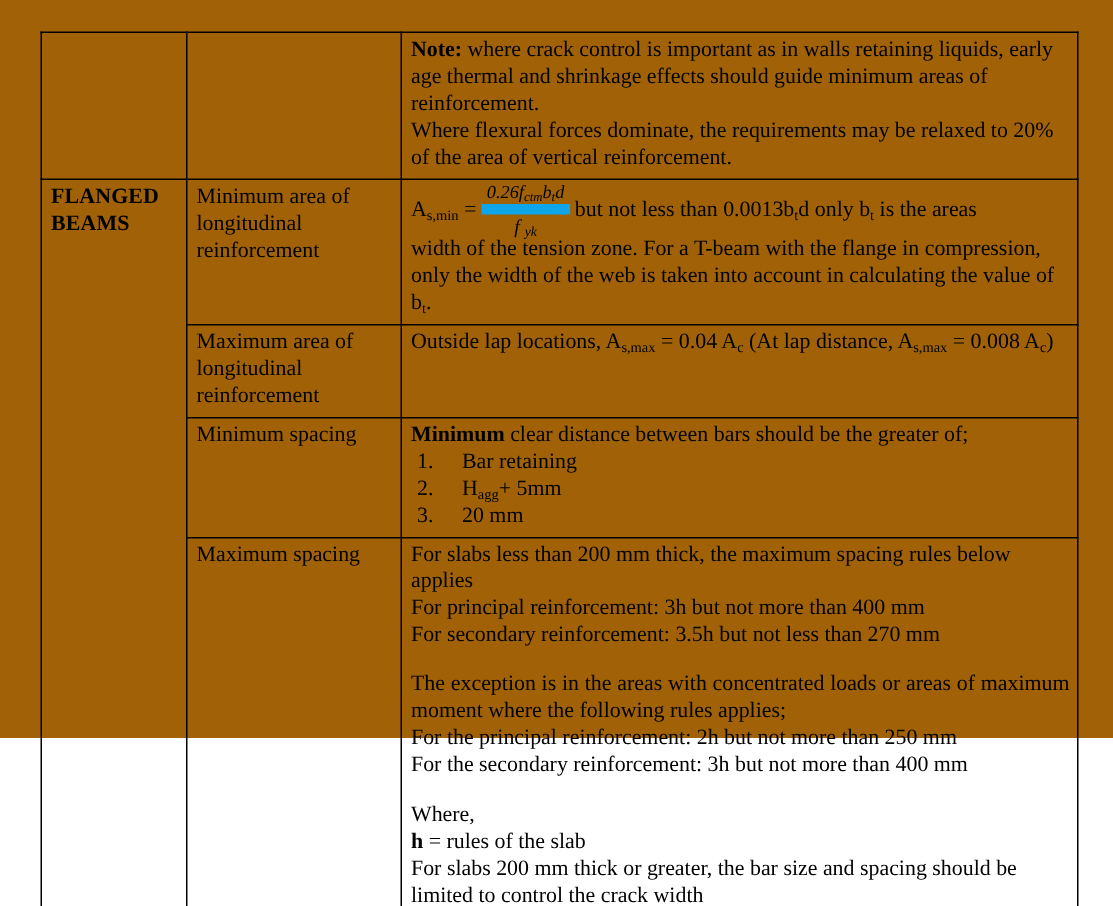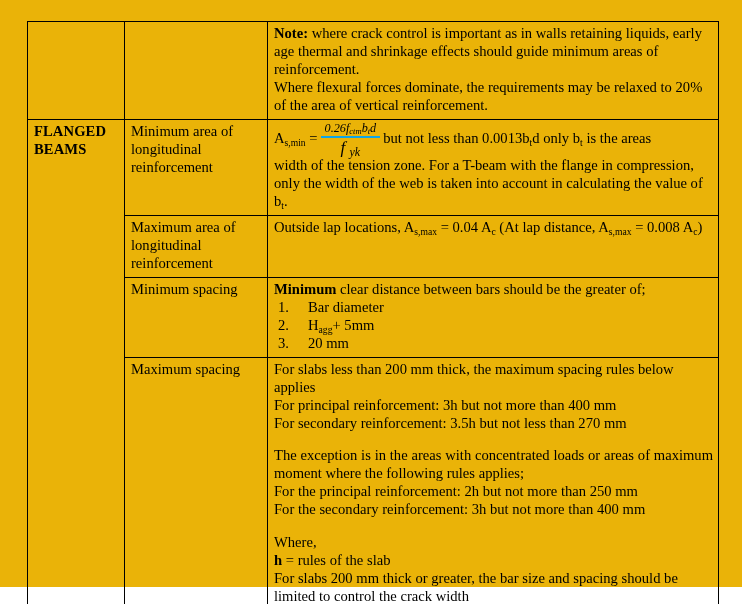--- a/index.html
+++ b/index.html
@@ -10,22 +10,22 @@
   body {
     width: 742px;
     height: 604px;
     font-family: "Liberation Serif", "DejaVu Serif", serif;
     color: #000000;
     overflow: hidden;
   }
   .page {
     position: relative;
     width: 742px;
-    height: 587px;
-    background: #eab308;
+    height: 492px;
+    background: #a16207;
     text-decoration: underline;
   }
   table.spec-table {
     position: absolute;
     left: 27px;
     top: 21px;
     width: 691px;
     border-collapse: collapse;
     table-layout: fixed;
   }
@@ -99,26 +99,26 @@
     font-style: italic;
     line-height: 1.05;
     margin: 0 3px;
     position: relative;
     top: -1px;
   }
   .frac .num-part {
     display: block;
     font-size: 12.2px;
     padding: 0 4px 1px 4px;
-    border-bottom: 2px solid #0ea5e9;
+    border-bottom: 7px solid #0ea5e9;
     white-space: nowrap;
   }
   .frac .den-part {
     display: block;
-    font-size: 17px;
+    font-size: 13px;
     padding: 1px 4px 0 4px;
     white-space: nowrap;
   }
   .frac sub {
     font-size: 0.7em;
     vertical-align: -0.25em;
   }
   .eqlead {
     white-space: nowrap;
     margin-top: 28px;
@@ -175,21 +175,21 @@
         </td>
       </tr>
 
       <tr>
         <td class="subhead">
           <span class="line">Minimum spacing</span>
         </td>
         <td class="body-cell">
           <p><b>Minimum</b><span> clear distance between bars should be the greater of;</span></p>
           <ol class="rules">
-            <li><span class="num">1.</span><span>Bar diameter</span></li>
+            <li><span class="num">1.</span><span>Bar retaining</span></li>
             <li><span class="num">2.</span><span>H</span><sub>agg</sub><span>+ 5mm</span></li>
             <li><span class="num">3.</span><span>20 mm</span></li>
           </ol>
         </td>
       </tr>
 
       <tr>
         <td class="subhead">
           <span class="line">Maximum spacing</span>
         </td>

